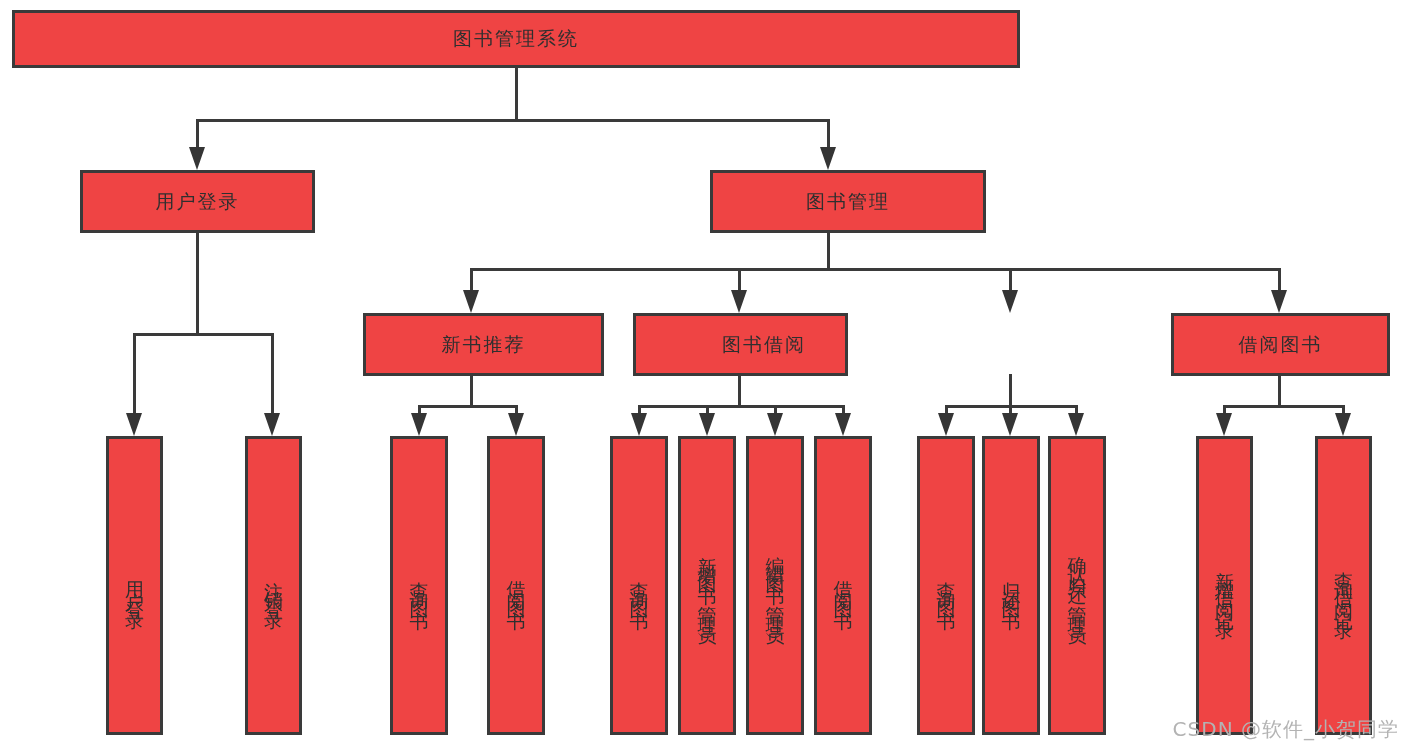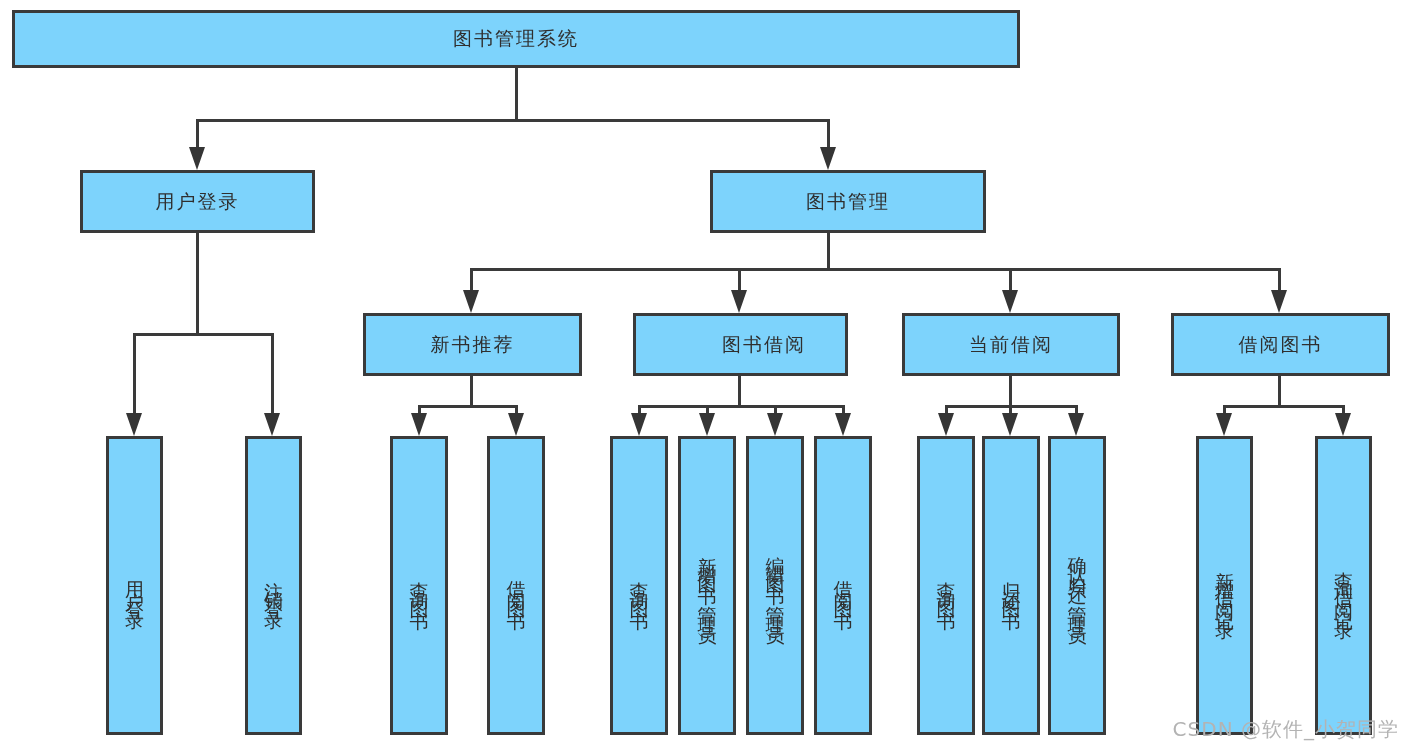--- a/index.html
+++ b/index.html
@@ -2,21 +2,21 @@
 <html><head>
 <meta charset="utf-8">
 <style>
   html,body { margin:0; padding:0; background:#ffffff; }
   .canvas {
     position:relative; width:1405px; height:747px; background:#ffffff;
     font-family:"DejaVu Sans","Liberation Sans",sans-serif; overflow:hidden;
   }
   .box {
     position:absolute; box-sizing:border-box;
-    border:3px solid #3a3a3a; background:#7dd3fc;
+    border:3px solid #3a3a3a; background:#ef4444;
     display:flex; align-items:center; justify-content:center;
     color:#2f2f2f;
   }
   .box.h { font-size:19px; letter-spacing:2px; white-space:nowrap; }
   .box.v {
     font-size:19px; letter-spacing:10px; line-height:1.25;
     writing-mode:vertical-rl; text-orientation:mixed;
   }
   .hline { position:absolute; height:3px; background:#3a3a3a; }
   .vline { position:absolute; width:3px; background:#3a3a3a; }
@@ -39,28 +39,25 @@
     <span>图书管理系统</span>
   </div>
 
   <div class="box h" style="left:80px;top:170px;width:235px;height:63px;">
     <span>用户登录</span>
   </div>
   <div class="box h" style="left:710px;top:170px;width:276px;height:63px;">
     <span>图书管理</span>
   </div>
 
-  <div class="box h" style="left:363px;top:313px;width:219px;height:63px;">
+  <div class="box h" style="left:363px;top:313px;width:241px;height:63px;">
     <span>新书推荐</span>
   </div>
   <div class="box h" style="left:633px;top:313px;width:215px;height:63px;padding-left:47px;">
     <span>图书借阅</span>
-  </div>
-  <div class="box h" style="left:902px;top:313px;width:218px;height:63px;">
-    <span>当前借阅</span>
   </div>
   <div class="box h" style="left:1171px;top:313px;width:219px;height:63px;">
     <span>借阅图书</span>
   </div>
 
   <div class="box v" style="left:106px;top:436px;width:57px;height:299px;">
     <span>用户登录</span>
   </div>
   <div class="box v" style="left:245px;top:436px;width:57px;height:299px;">
     <span>注销登录</span>

